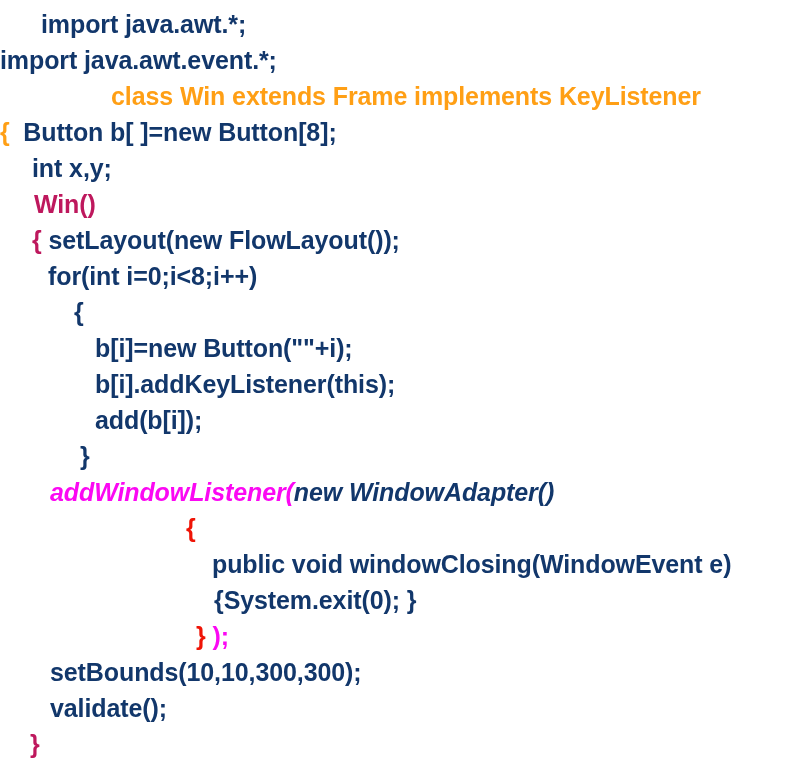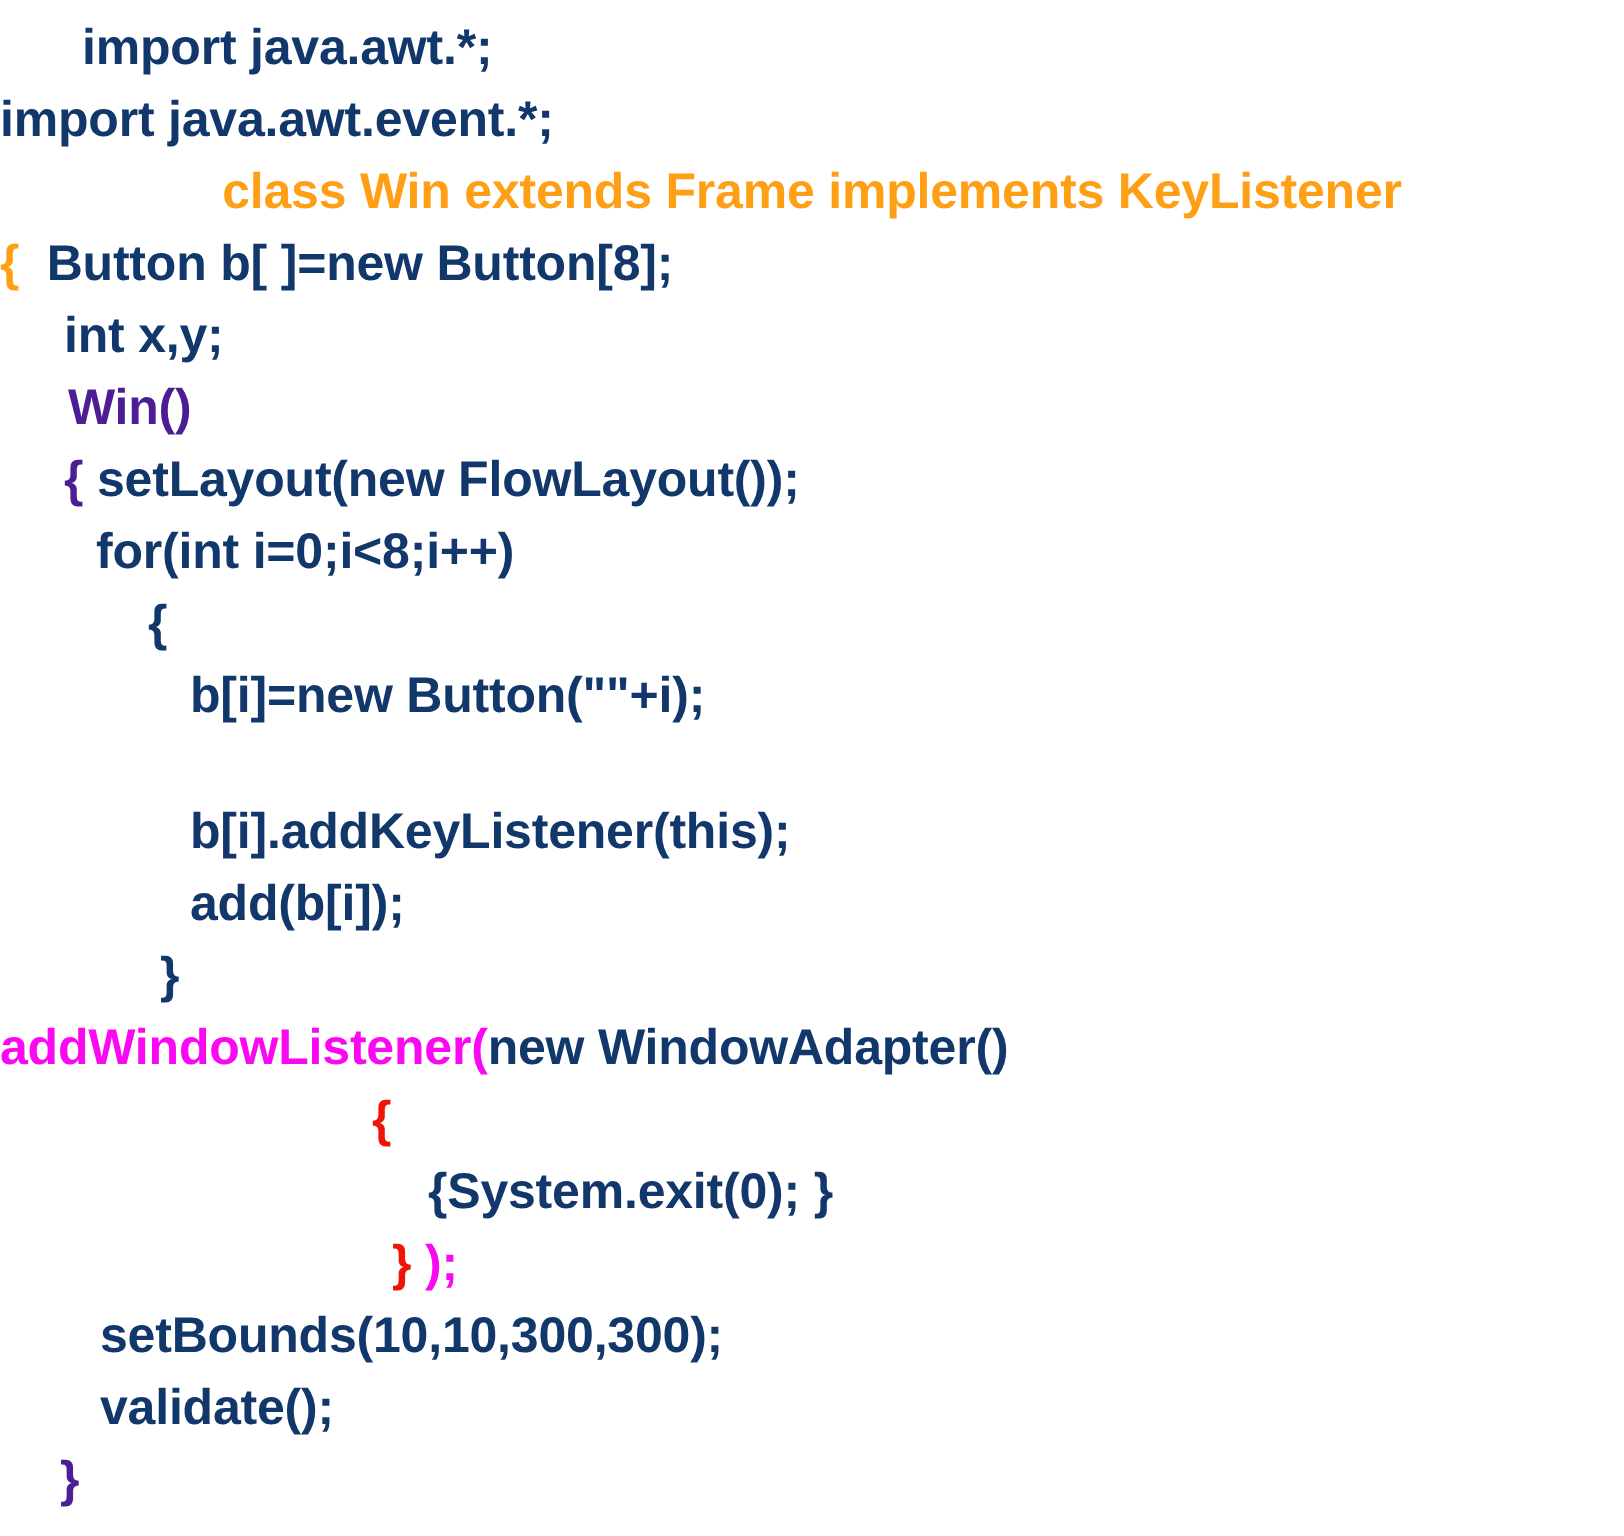--- a/index.html
+++ b/index.html
@@ -35,41 +35,42 @@
   .code-line:first-child {
     margin-top: 6px;
   }
   .tok {
     white-space: pre;
     font-weight: bold;
   }
   
   .c-navy    { color: #12376b; }
   .c-orange  { color: #ff9f15; }
-  .c-purple  { color: #4c1d95; }
+  .c-purple  { color: #be185d; }
   .c-magenta { color: #fb08f3; }
   .c-red     { color: #ef1406; }
 </style>
 </head>
 <body>
 
 <div id="code-listing">
     <div class="code-line" style="padding-left: 0px; margin-left: 41px;"><span class="tok c-navy">import java.awt.*;</span></div>
     <div class="code-line" style="padding-left: 0px;"><span class="tok c-navy">import java.awt.event.*;</span></div>
     <div class="code-line" style="padding-left: 0px; text-align: center;"><span class="tok c-orange">class Win extends Frame implements KeyListener</span></div>
     <div class="code-line" style="padding-left: 0px;"><span class="tok c-orange">{</span><span class="tok c-navy">  Button b[ ]=new Button[8];</span></div>
     <div class="code-line" style="padding-left: 32px;"><span class="tok c-navy">int x,y;</span></div>
     <div class="code-line" style="padding-left: 34px;"><span class="tok c-purple">Win()</span></div>
     <div class="code-line" style="padding-left: 32px;"><span class="tok c-purple">{</span><span class="tok c-navy"> setLayout(new FlowLayout());</span></div>
     <div class="code-line" style="padding-left: 48px;"><span class="tok c-navy">for(int i=0;i&lt;8;i++)</span></div>
     <div class="code-line" style="padding-left: 74px;"><span class="tok c-navy">{</span></div>
     <div class="code-line" style="padding-left: 95px;"><span class="tok c-navy">b[i]=new Button(""+i);</span></div>
-    <div class="code-line" style="padding-left: 95px; margin-top: 32px;"><span class="tok c-navy">b[i].addKeyListener(this);</span></div>
+    <div class="code-line" style="padding-left: 95px;"><span class="tok c-navy">b[i].addKeyListener(this);</span></div>
     <div class="code-line" style="padding-left: 95px;"><span class="tok c-navy">add(b[i]);</span></div>
     <div class="code-line" style="padding-left: 80px;"><span class="tok c-navy">}</span></div>
-    <div class="code-line" style=""><span class="tok c-magenta">addWindowListener(</span><span class="tok c-navy">new WindowAdapter()</span></div>
+    <div class="code-line" style="padding-left: 50px; font-style: italic;"><span class="tok c-magenta">addWindowListener(</span><span class="tok c-navy">new WindowAdapter()</span></div>
     <div class="code-line" style="padding-left: 186px;"><span class="tok c-red">{</span></div>
+    <div class="code-line" style="padding-left: 212px;"><span class="tok c-navy">public void windowClosing(WindowEvent e)</span></div>
     <div class="code-line" style="padding-left: 214px;"><span class="tok c-navy">{System.exit(0); }</span></div>
     <div class="code-line" style="padding-left: 196px;"><span class="tok c-red">}</span><span class="tok c-navy"> </span><span class="tok c-magenta">);</span></div>
     <div class="code-line" style="padding-left: 50px;"><span class="tok c-navy">setBounds(10,10,300,300);</span></div>
     <div class="code-line" style="padding-left: 50px;"><span class="tok c-navy">validate();</span></div>
     <div class="code-line" style="padding-left: 30px;"><span class="tok c-purple">}</span></div>
   </div>
 
 </body></html>

